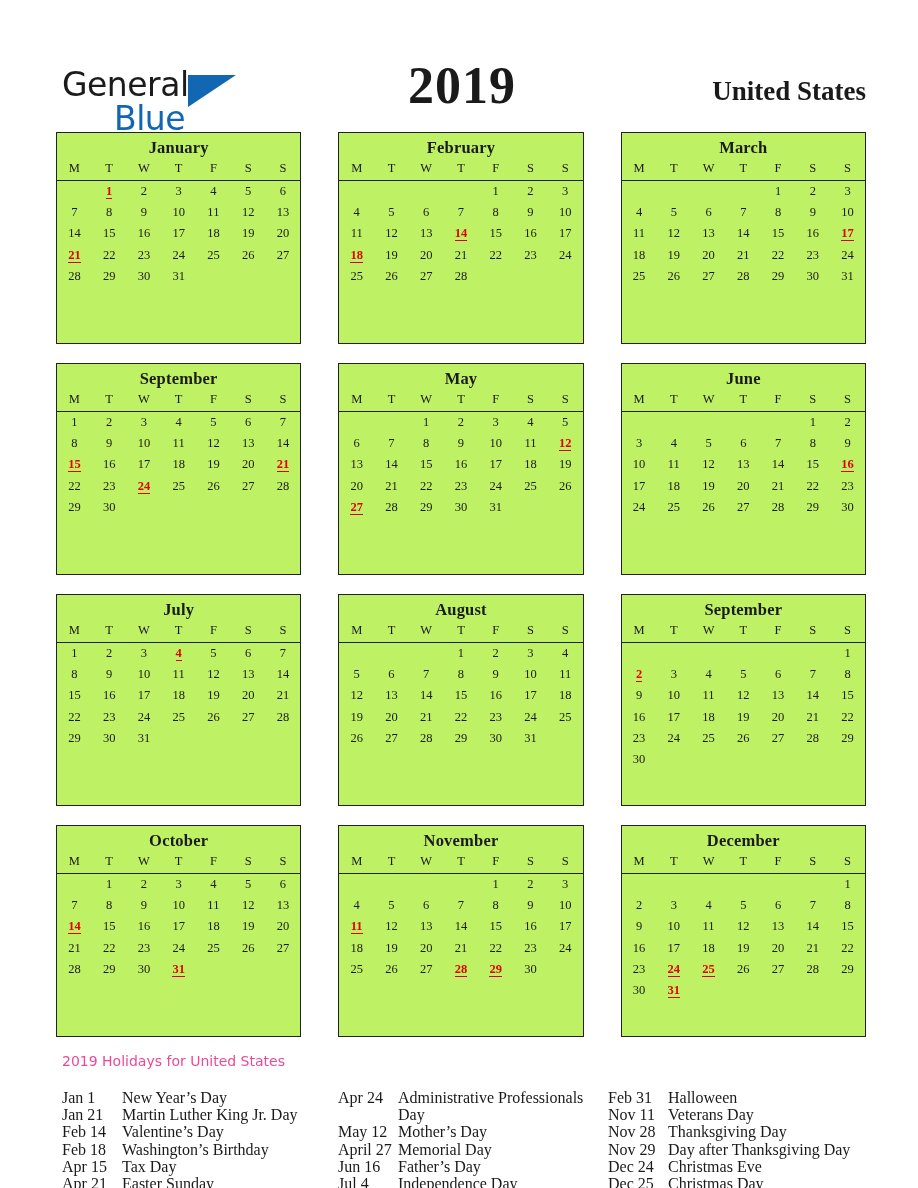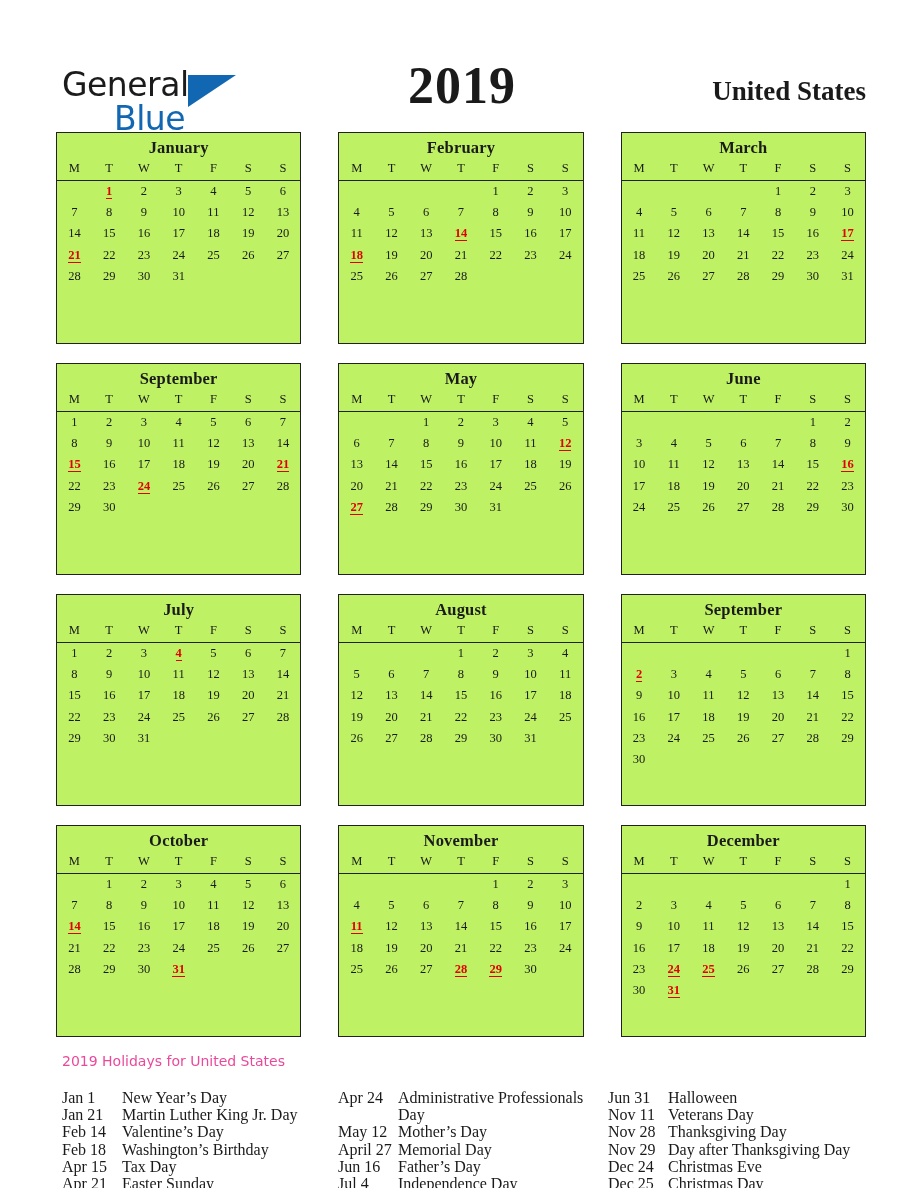--- a/index.html
+++ b/index.html
@@ -1091,21 +1091,21 @@
           <div class="holiday-date">Sep 2</div>
           <div class="holiday-name">Labor Day</div>
         </div>
         <div class="holiday-row">
           <div class="holiday-date">Oct 14</div>
           <div class="holiday-name">Columbus Day</div>
         </div>
       </div>
       <div>
         <div class="holiday-row">
-          <div class="holiday-date">Jun 31</div>
+          <div class="holiday-date">Feb 31</div>
           <div class="holiday-name">Halloween</div>
         </div>
         <div class="holiday-row">
           <div class="holiday-date">Nov 11</div>
           <div class="holiday-name">Veterans Day</div>
         </div>
         <div class="holiday-row">
           <div class="holiday-date">Nov 28</div>
           <div class="holiday-name">Thanksgiving Day</div>
         </div>

